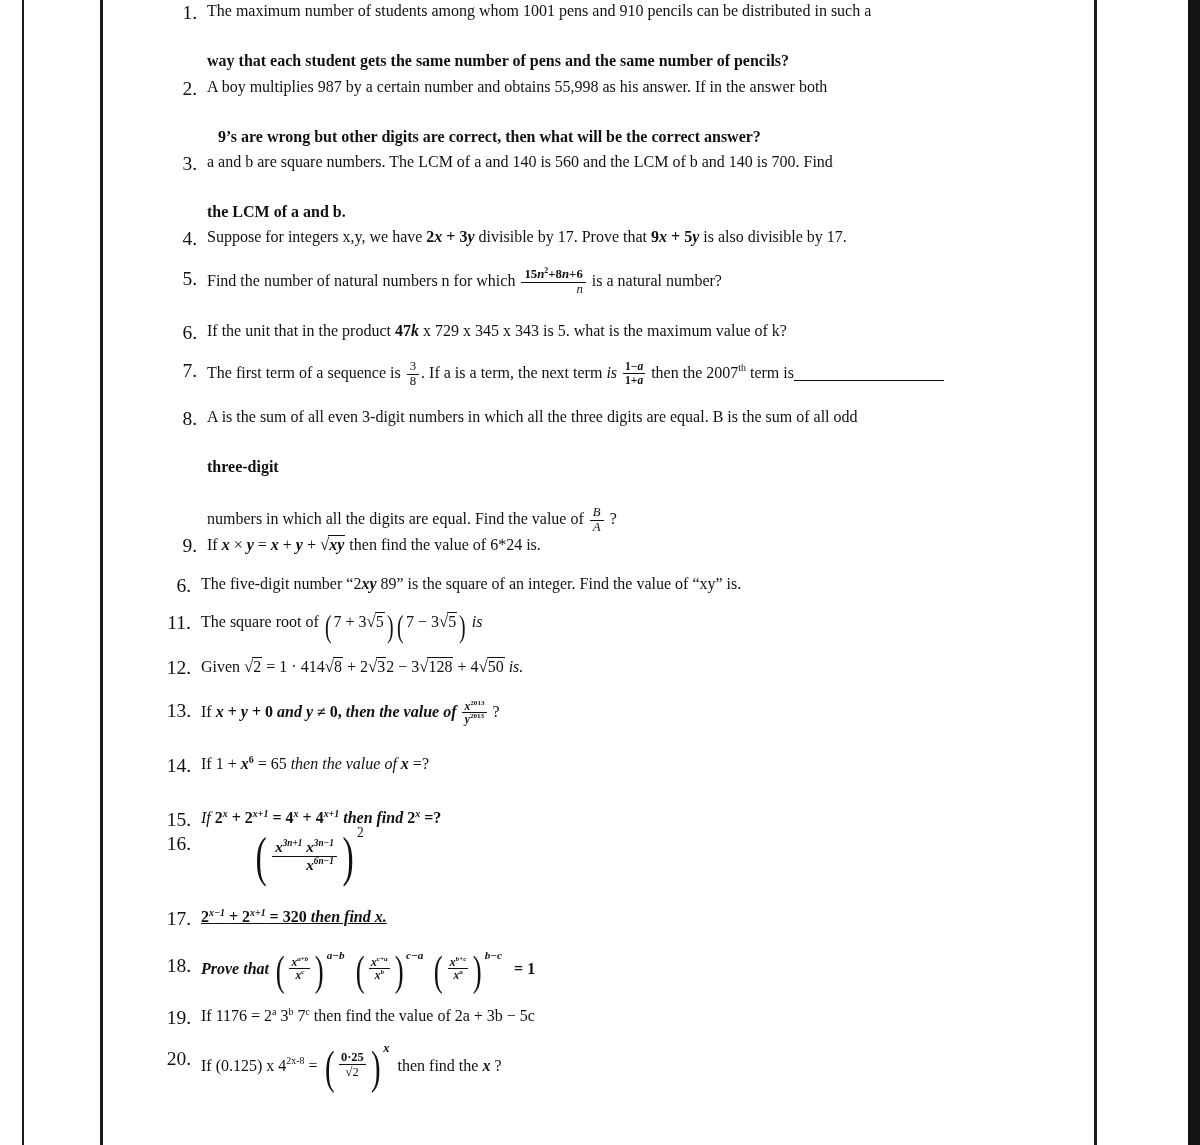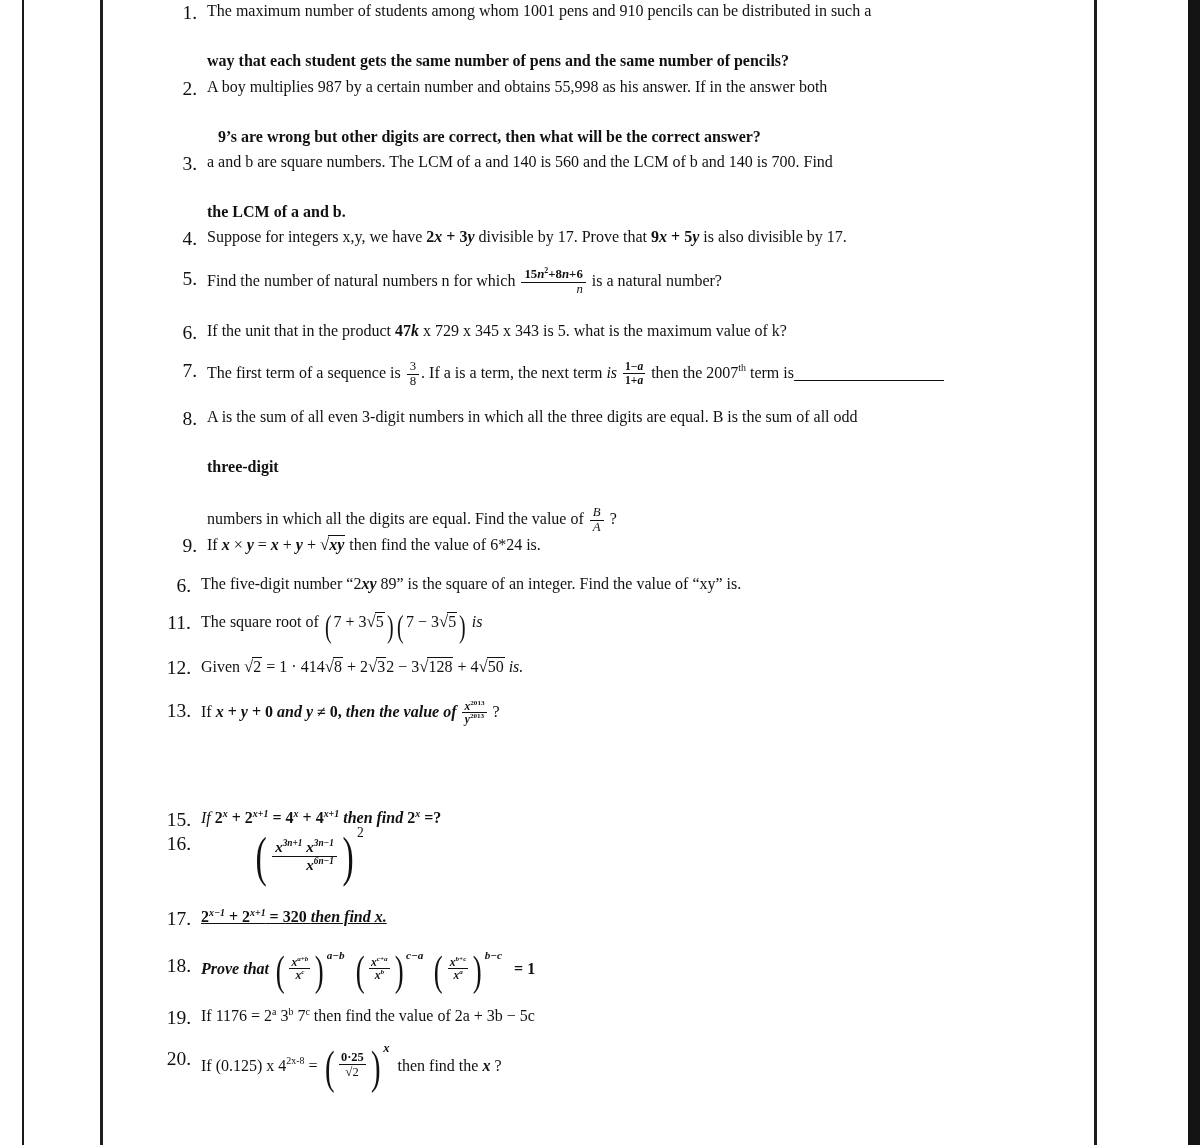--- a/index.html
+++ b/index.html
@@ -251,20 +251,26 @@
       </span>
     </div>
 
     <div class="q q13">
       <span class="qnum">13.</span>
       <span class="qbody">
         <span class="qline"><span>If </span><span class="bi">x</span><span class="bnum"> + </span><span class="bi">y</span><span class="bnum"> + 0 </span><span class="bi">and </span><span class="bi">y</span><span class="bnum"> ≠ 0, </span><span class="bi">then the value of </span><span class="fracsm"><span class="num"><span class="bi">x</span><sup class="sp bnum">2013</sup></span><span class="den"><span class="bi">y</span><sup class="sp bnum">2013</sup></span></span><span> ?</span></span>
       </span>
     </div>
 
+    <div class="q q14">
+      <span class="qnum">14.</span>
+      <span class="qbody">
+        <span class="qline"><span>If 1 + </span><span class="bi">x</span><sup class="sp bnum">6</sup><span> = 65 </span><span class="it">then the value of </span><span class="bi">x</span><span> =?</span></span>
+      </span>
+    </div>
 
     <div class="q q15">
       <span class="qnum">15.</span>
       <span class="qbody">
         <span class="qline"><span class="it">If </span><span class="bnum">2</span><sup class="sp bi">x</sup><span class="bnum"> + </span><span class="bnum">2</span><sup class="sp bi">x+1</sup><span class="bnum"> = </span><span class="bnum">4</span><sup class="sp bi">x</sup><span class="bnum"> + </span><span class="bnum">4</span><sup class="sp bi">x+1</sup><span class="bi"> then find </span><span class="bnum">2</span><sup class="sp bi">x</sup><span class="bnum"> =?</span></span>
       </span>
     </div>
 
     <div class="q q16">
       <span class="qnum">16.</span>

